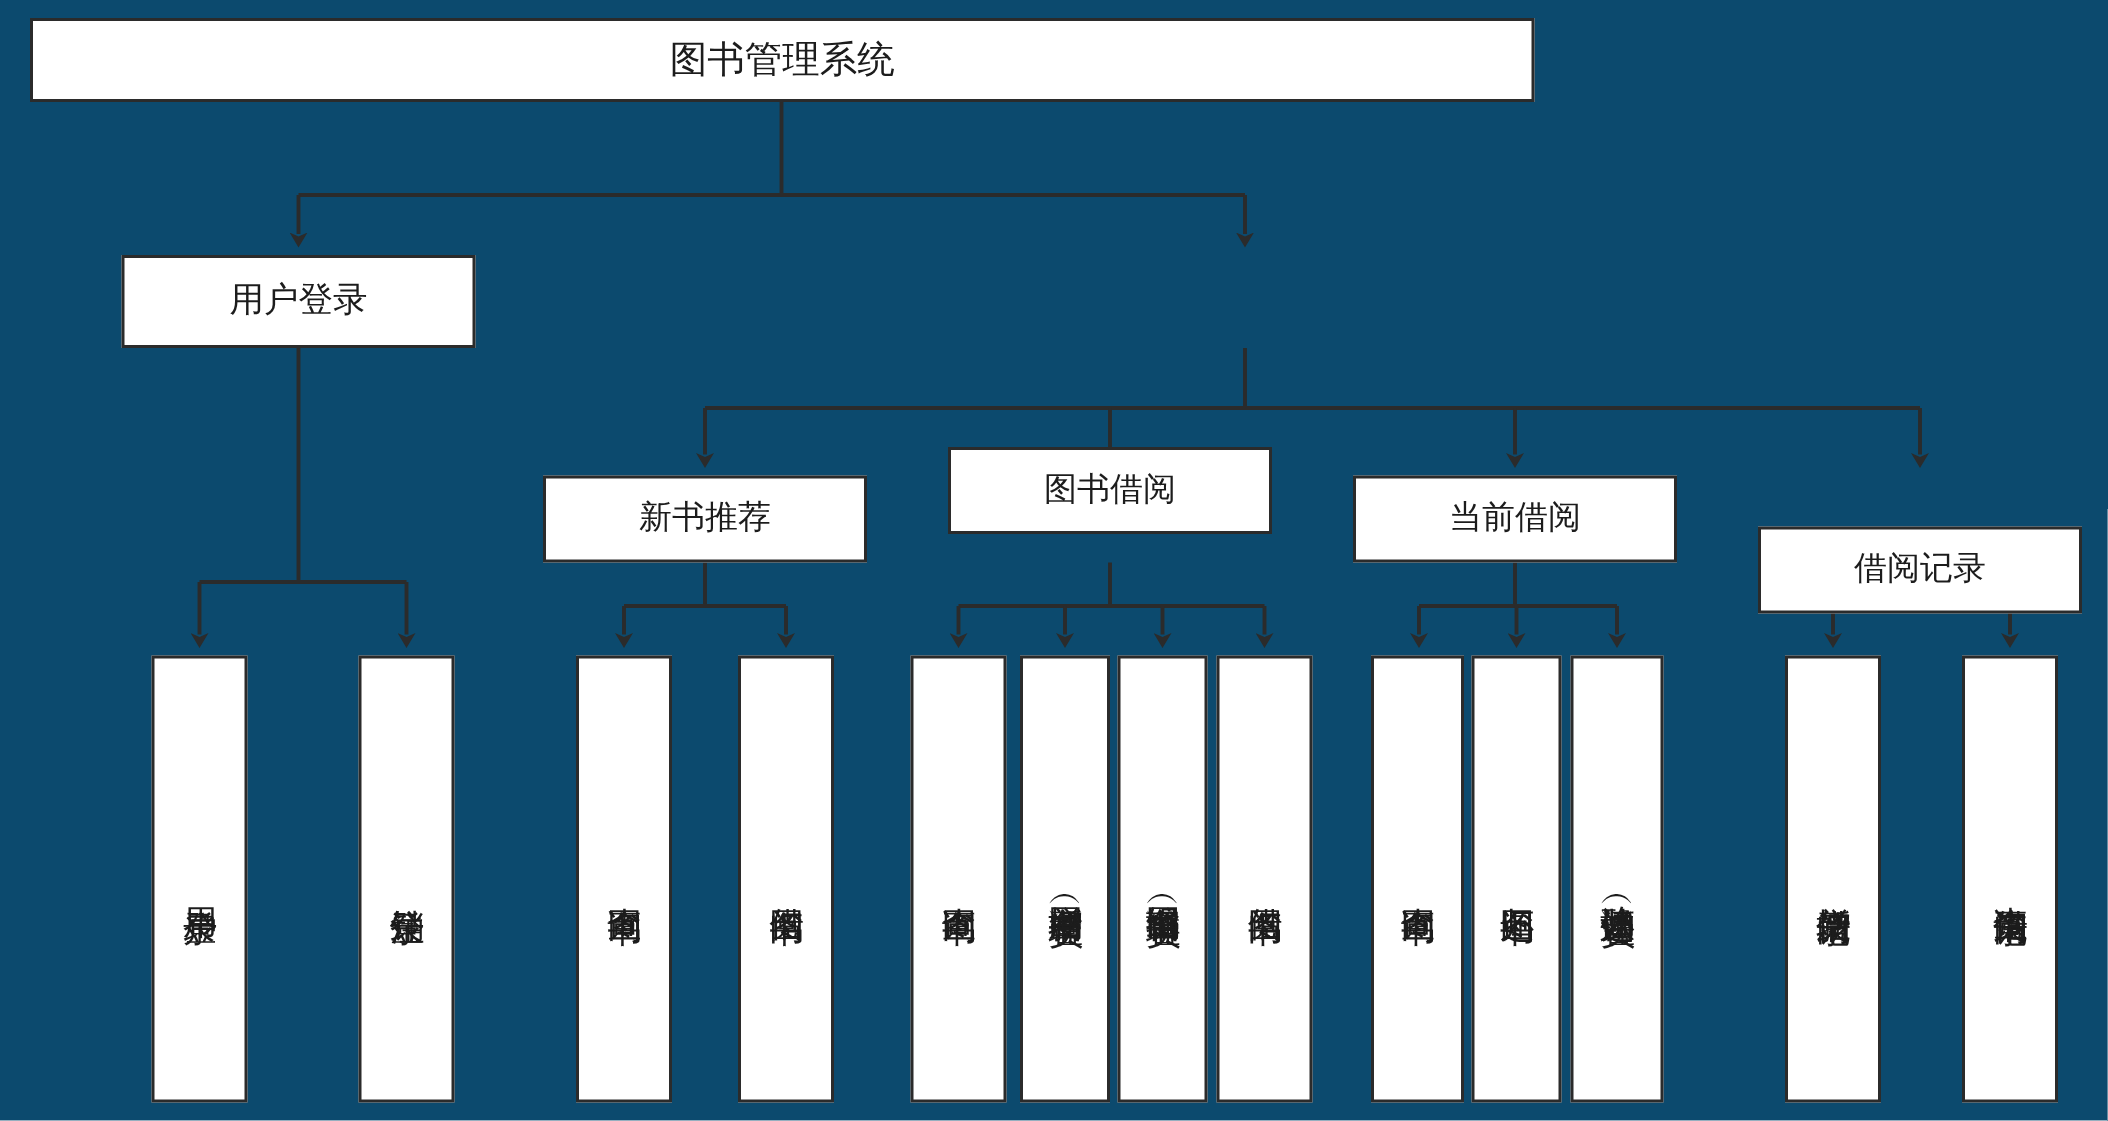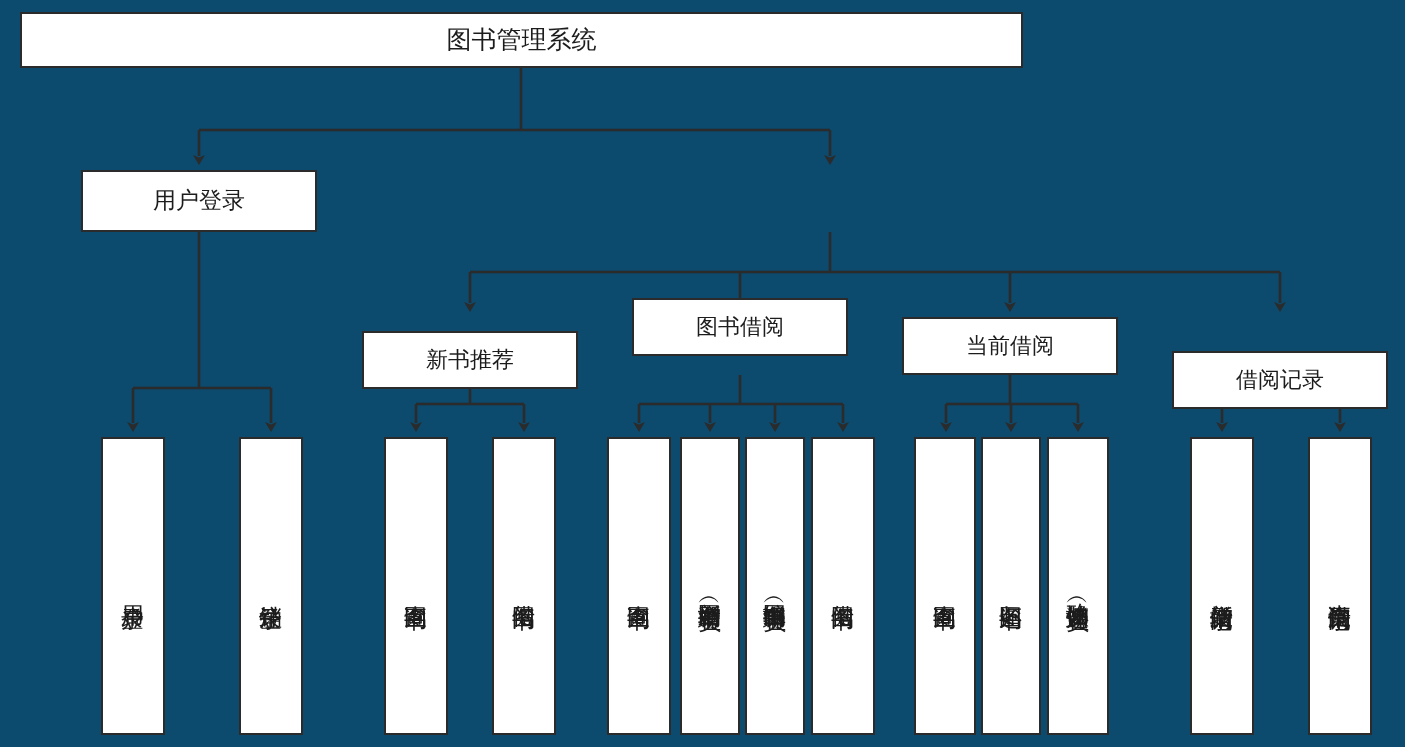--- a/index.html
+++ b/index.html
@@ -125,21 +125,21 @@
   </svg>
 
   <div class="node root" style="left:20px;top:12px;width:1003px;height:56px;">
     <span>图书管理系统</span>
   </div>
 
   <div class="node lvl1" style="left:81px;top:170px;width:236px;height:62px;">
     <span>用户登录</span>
   </div>
 
-  <div class="node lvl2" style="left:362px;top:317px;width:216px;height:58px;margin-top:14px;">
+  <div class="node lvl2" style="left:362px;top:317px;width:216px;height:58px;">
     <span>新书推荐</span>
   </div>
   <div class="node lvl2" style="left:632px;top:298px;width:216px;height:58px;">
     <span>图书借阅</span>
   </div>
   <div class="node lvl2" style="left:902px;top:317px;width:216px;height:58px;">
     <span>当前借阅</span>
   </div>
   <div class="node lvl2" style="left:1172px;top:317px;width:216px;height:58px;margin-top:34px;">
     <span>借阅记录</span>

